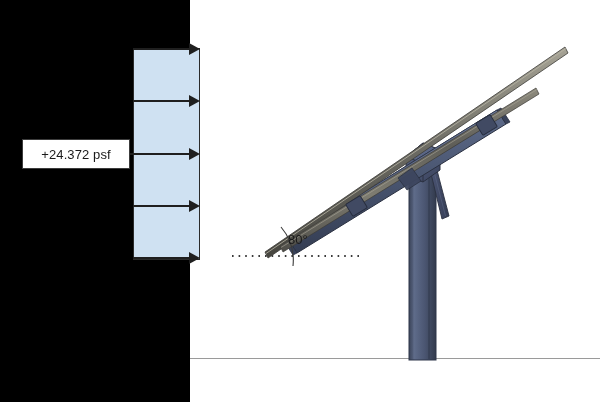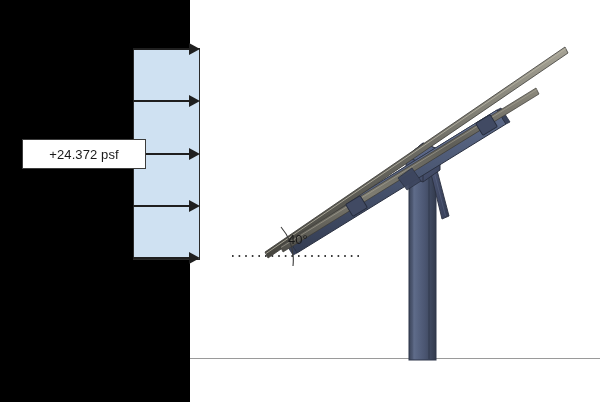--- a/index.html
+++ b/index.html
@@ -64,21 +64,21 @@
     height: 0;
     border-top: 6px solid transparent;
     border-bottom: 6px solid transparent;
     border-left: 11px solid #1f1f1f;
   }
   
   #pressure-label {
     position: absolute;
     left: 22px;
     top: 139px;
-    width: 124px;
+    width: 108px;
     height: 30px;
     background: #ffffff;
     border: 1px solid #3c3c3c;
     box-sizing: border-box;
     display: flex;
     align-items: center;
     justify-content: center;
     font-size: 13px;
     color: #1a1a1a;
     letter-spacing: 0.1px;
@@ -231,15 +231,15 @@
     <div class="shaft" style="width:56px;"></div>
     <div class="head" style="left:56px;"></div>
   </div>
   <div class="pressure-arrow" style="left:133px; top:251px; width:67px;">
     <div class="shaft" style="width:56px;"></div>
     <div class="head" style="left:56px;"></div>
   </div>
 
   <div id="pressure-label">+24.372 psf</div>
 
-  <div id="angle-text">40°</div>
+  <div id="angle-text">80°</div>
 
 </div>
 
 </body></html>

